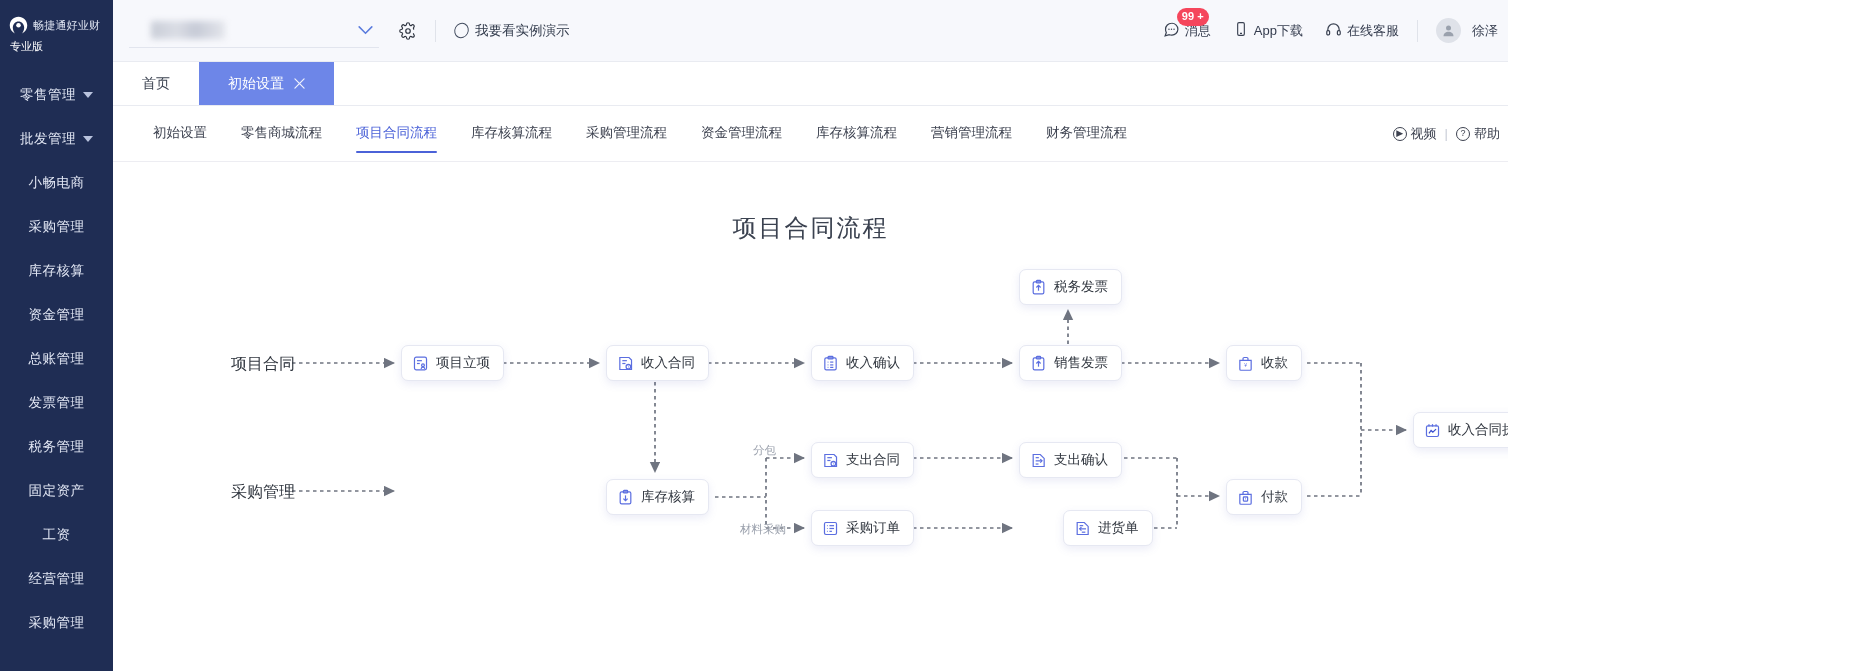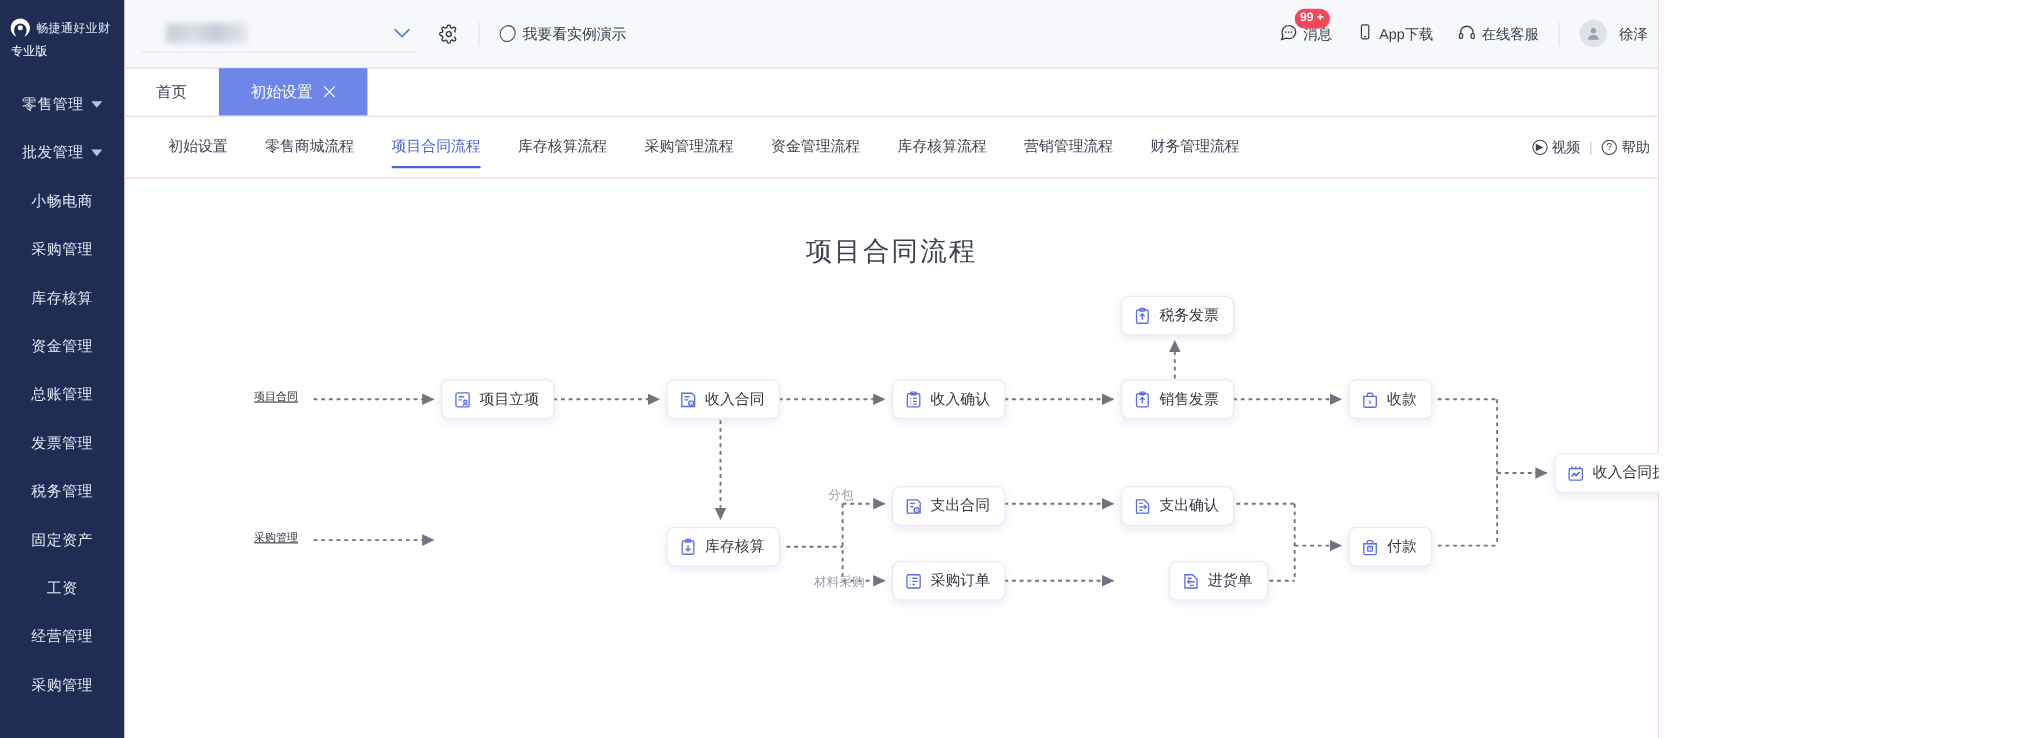--- a/index.html
+++ b/index.html
@@ -131,21 +131,21 @@
 
   .node {
     position: absolute; height: 36px; background: #fff;
     border: 1px solid #e6e8f2; border-radius: 7px;
     box-shadow: 0 3px 8px rgba(98,112,196,0.13);
     display: flex; align-items: center; gap: 7px; padding: 0 13px 0 10px;
     font-size: 13.5px; color: #30363f; white-space: nowrap; cursor: pointer;
   }
   .node .nico { width: 17px; height: 17px; flex: 0 0 17px; display: flex; align-items: center; justify-content: center; }
   .row-label {
-    position: absolute; font-size: 10px; color: #30363f; white-space: nowrap; text-decoration: underline;
+    position: absolute; font-size: 16px; color: #30363f; white-space: nowrap;
   }
   .edge-label {
     position: absolute; font-size: 11.5px; color: #9aa0ac; white-space: nowrap;
   }
 </style>
 </head>
 <body>
 
 <div id="app">
 

